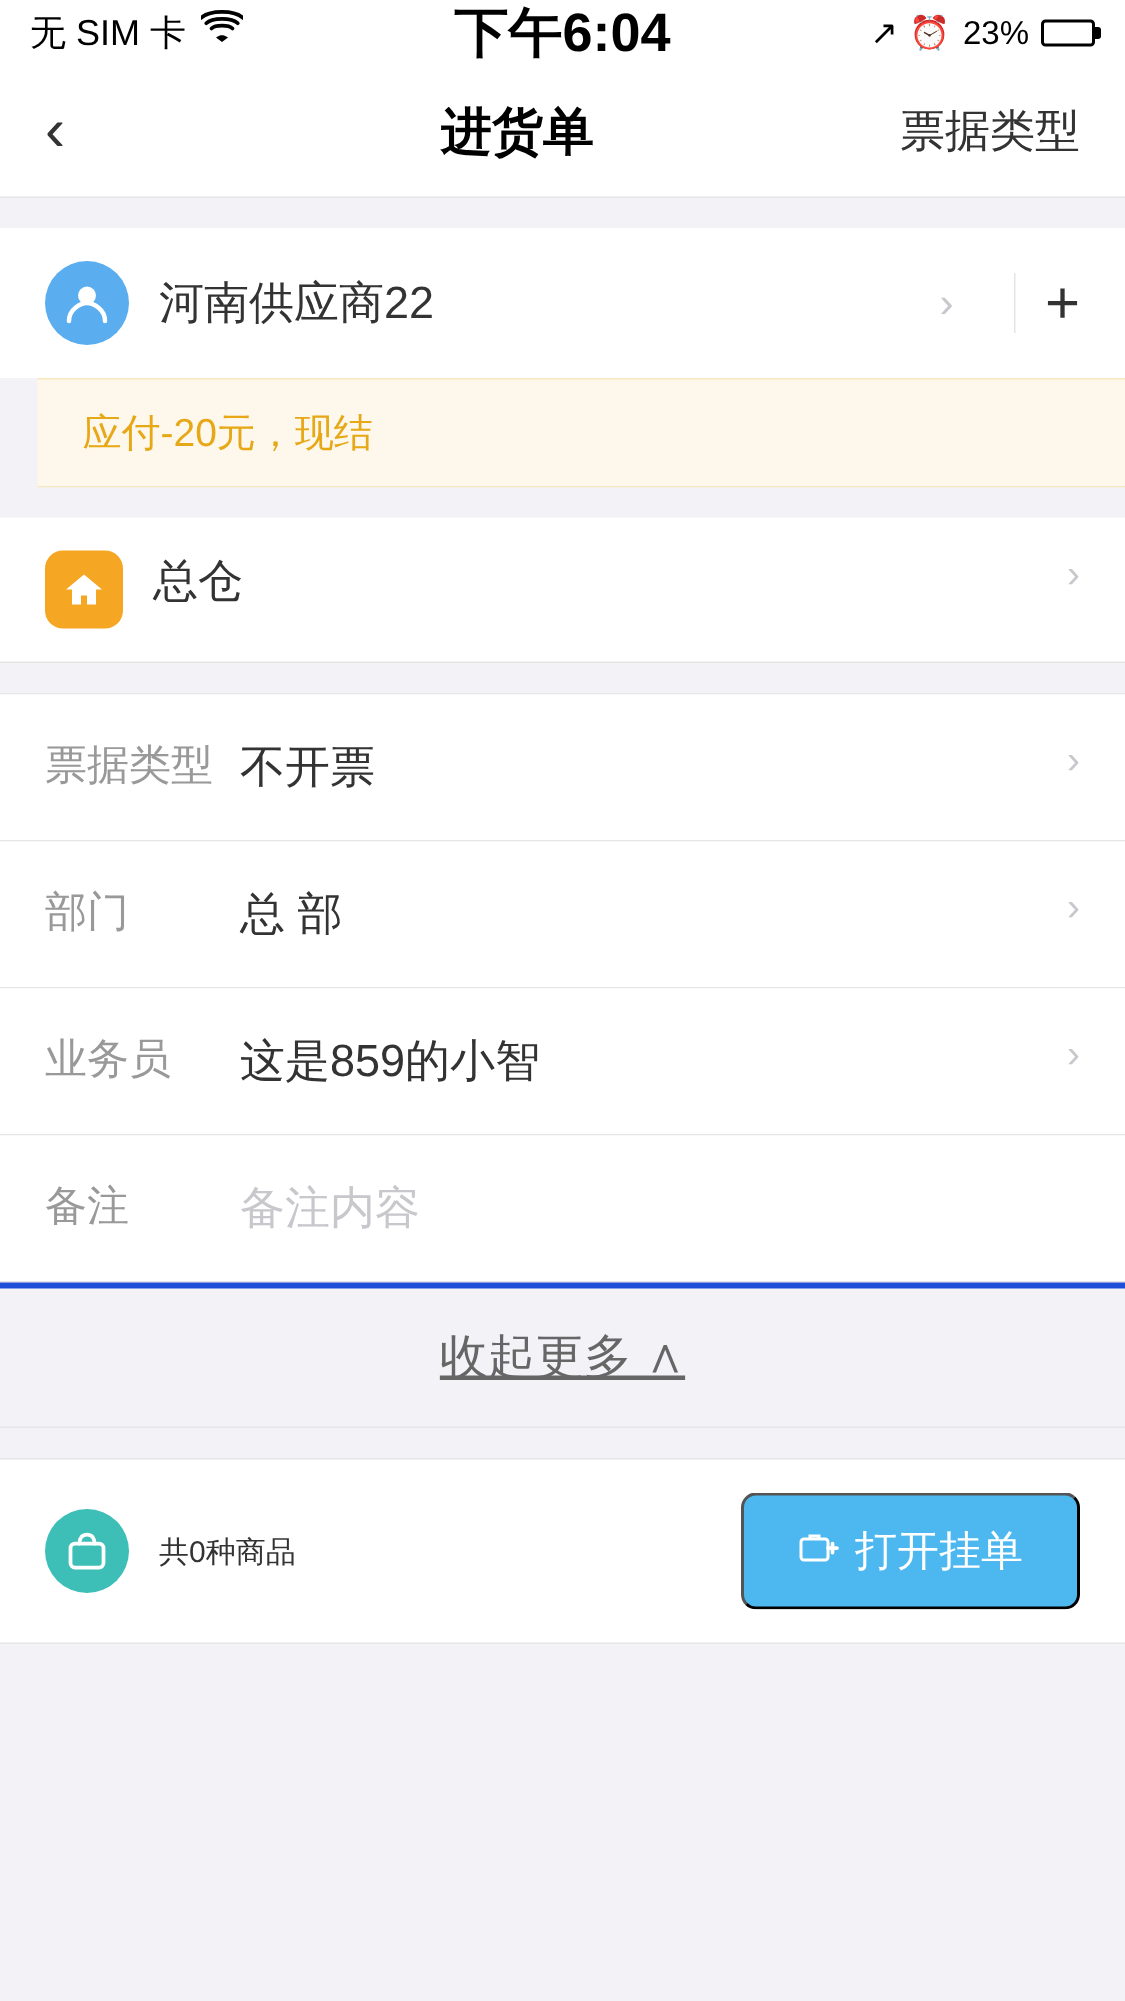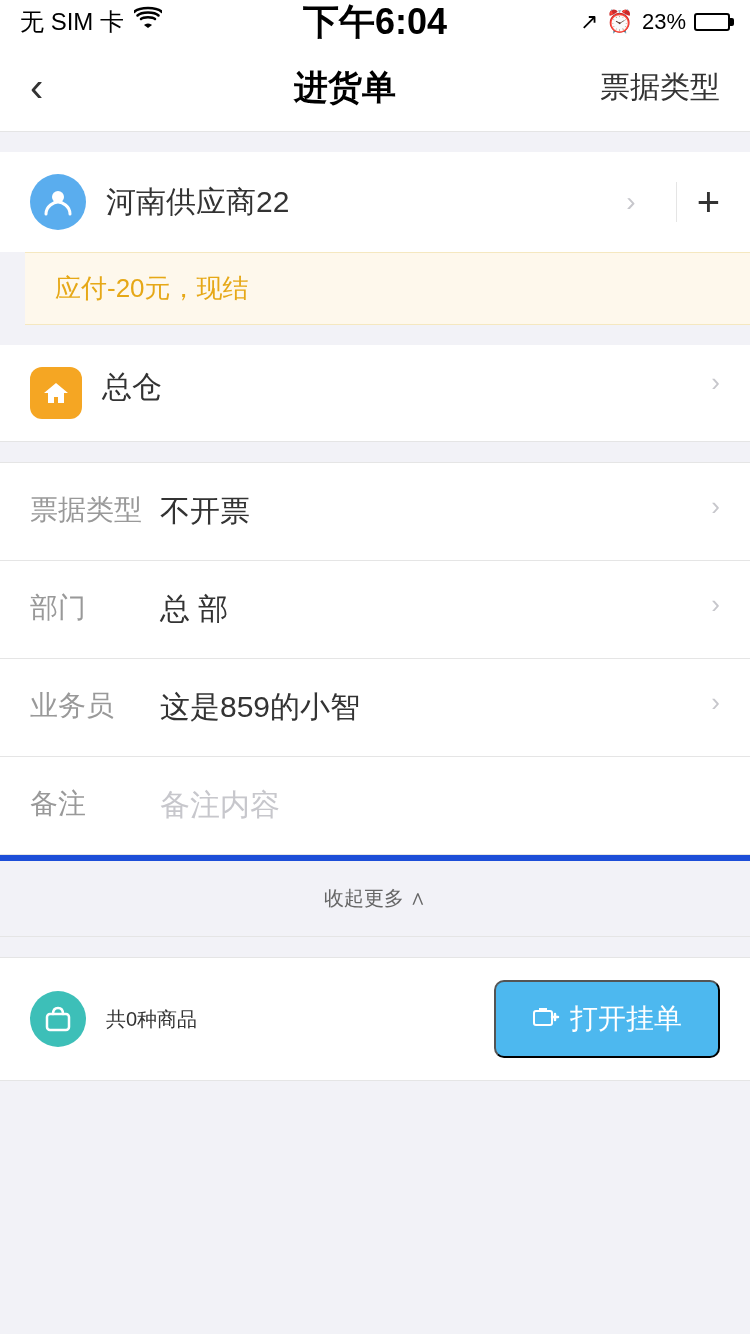--- a/index.html
+++ b/index.html
@@ -212,25 +212,26 @@
       padding: 22px 30px;
       background: #fff;
       border-bottom: 1px solid #e5e5e5;
     }
 
     
     .collapse-row {
       background: #f2f2f7;
       text-align: center;
       padding: 24px 0;
-      font-size: 20px;
+      font-size: 32px;
       color: #666;
       cursor: pointer;
-      border-top: 6px solid #1d4ed8;
-      border-bottom: 1px solid #e5e5e5;
+      border-top: 4px solid #1d4ed8;
+      border-bottom: 1px solid #e5e5e5;
+      text-decoration: underline;
     }
 
     
     .product-bar {
       display: flex;
       align-items: center;
       padding: 22px 30px;
       background: #fff;
       border-top: 1px solid #e5e5e5;
       border-bottom: 1px solid #e5e5e5;

